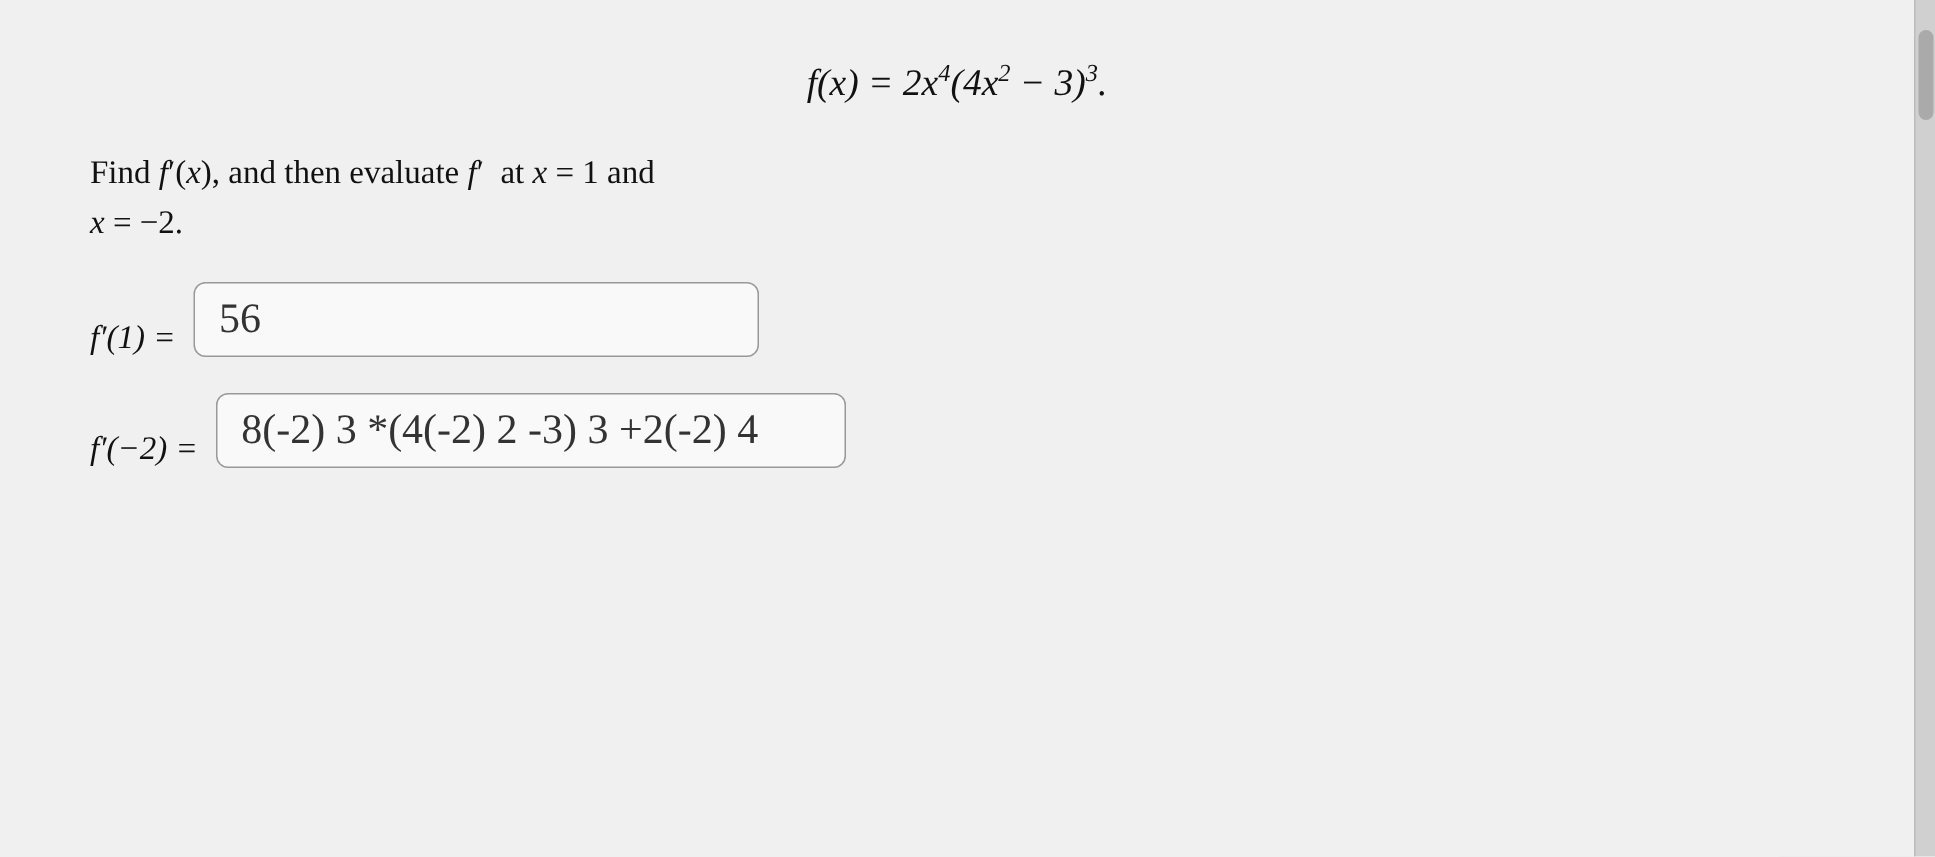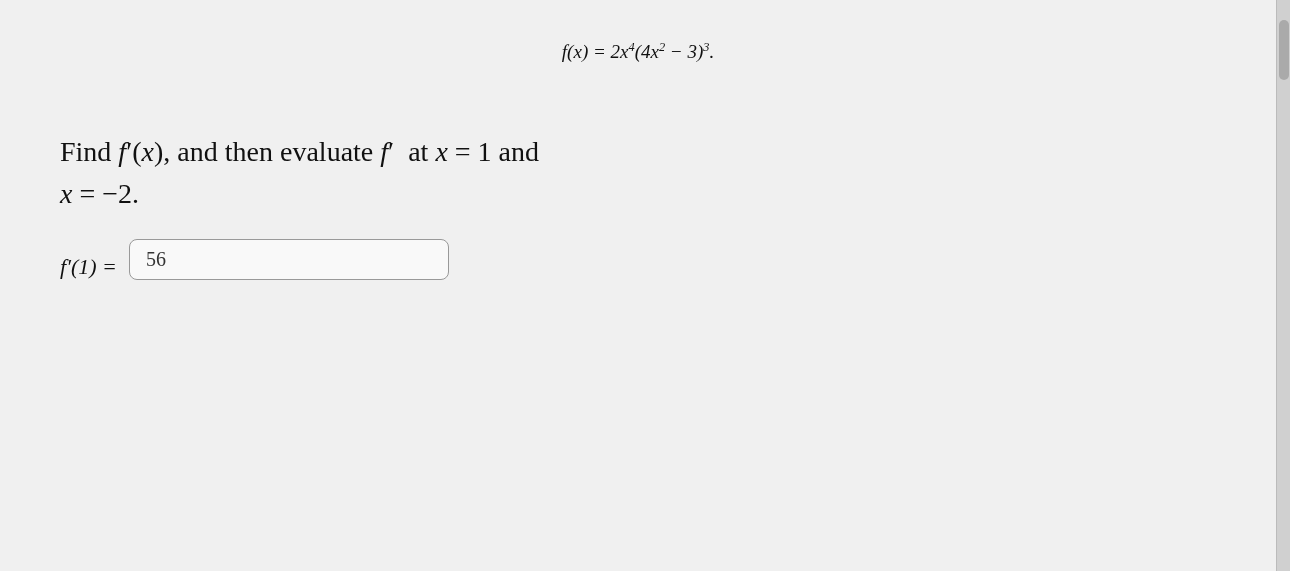--- a/index.html
+++ b/index.html
@@ -38,53 +38,52 @@
       height: 60px;
       background-color: #aaa;
       border-radius: 5px;
       position: absolute;
       top: 20px;
       left: 2px;
     }
 
     .formula-line {
       text-align: center;
-      font-size: 19px;
+      font-size: 25px;
       font-style: italic;
       color: #111;
       margin-bottom: 4px;
     }
 
     .instruction-text {
-      font-size: 28px;
+      font-size: 22px;
       color: #111;
       line-height: 1.5;
       font-style: normal;
       font-family: Georgia, serif;
-      margin-top: 40px;
     }
 
     .answer-row {
       display: flex;
       align-items: flex-end;
       gap: 12px;
       font-size: 22px;
       color: #111;
     }
 
     .answer-label {
       font-style: italic;
       white-space: nowrap;
     }
 
     .answer-input {
       border: 1.5px solid #999;
       border-radius: 8px;
       padding: 8px 16px;
-      font-size: 20px;
+      font-size: 28px;
       font-family: Georgia, serif;
       color: #333;
       background: #f9f9f9;
       min-width: 320px;
       outline: none;
     }
 
     
     sup {
       font-size: 0.65em;
@@ -112,18 +111,24 @@
     </span>
   </div>
 
   <div class="answer-row">
     <span class="answer-label">
       <i>f</i>′(1) =
     </span>
     <input class="answer-input" type="text" value="56" style="">
   </div>
 
+  <div class="answer-row">
+    <span class="answer-label">
+      <i>f</i>′(−2) =
+    </span>
+    <input class="answer-input" type="text" style="min-width: 420px;" value="8(-2) 3 *(4(-2) 2 -3) 3 +2(-2) 4">
+  </div>
 
 </div>
 
 <div class="scrollbar">
   <div class="scrollbar-thumb"></div>
 </div>
 
 </body></html>

